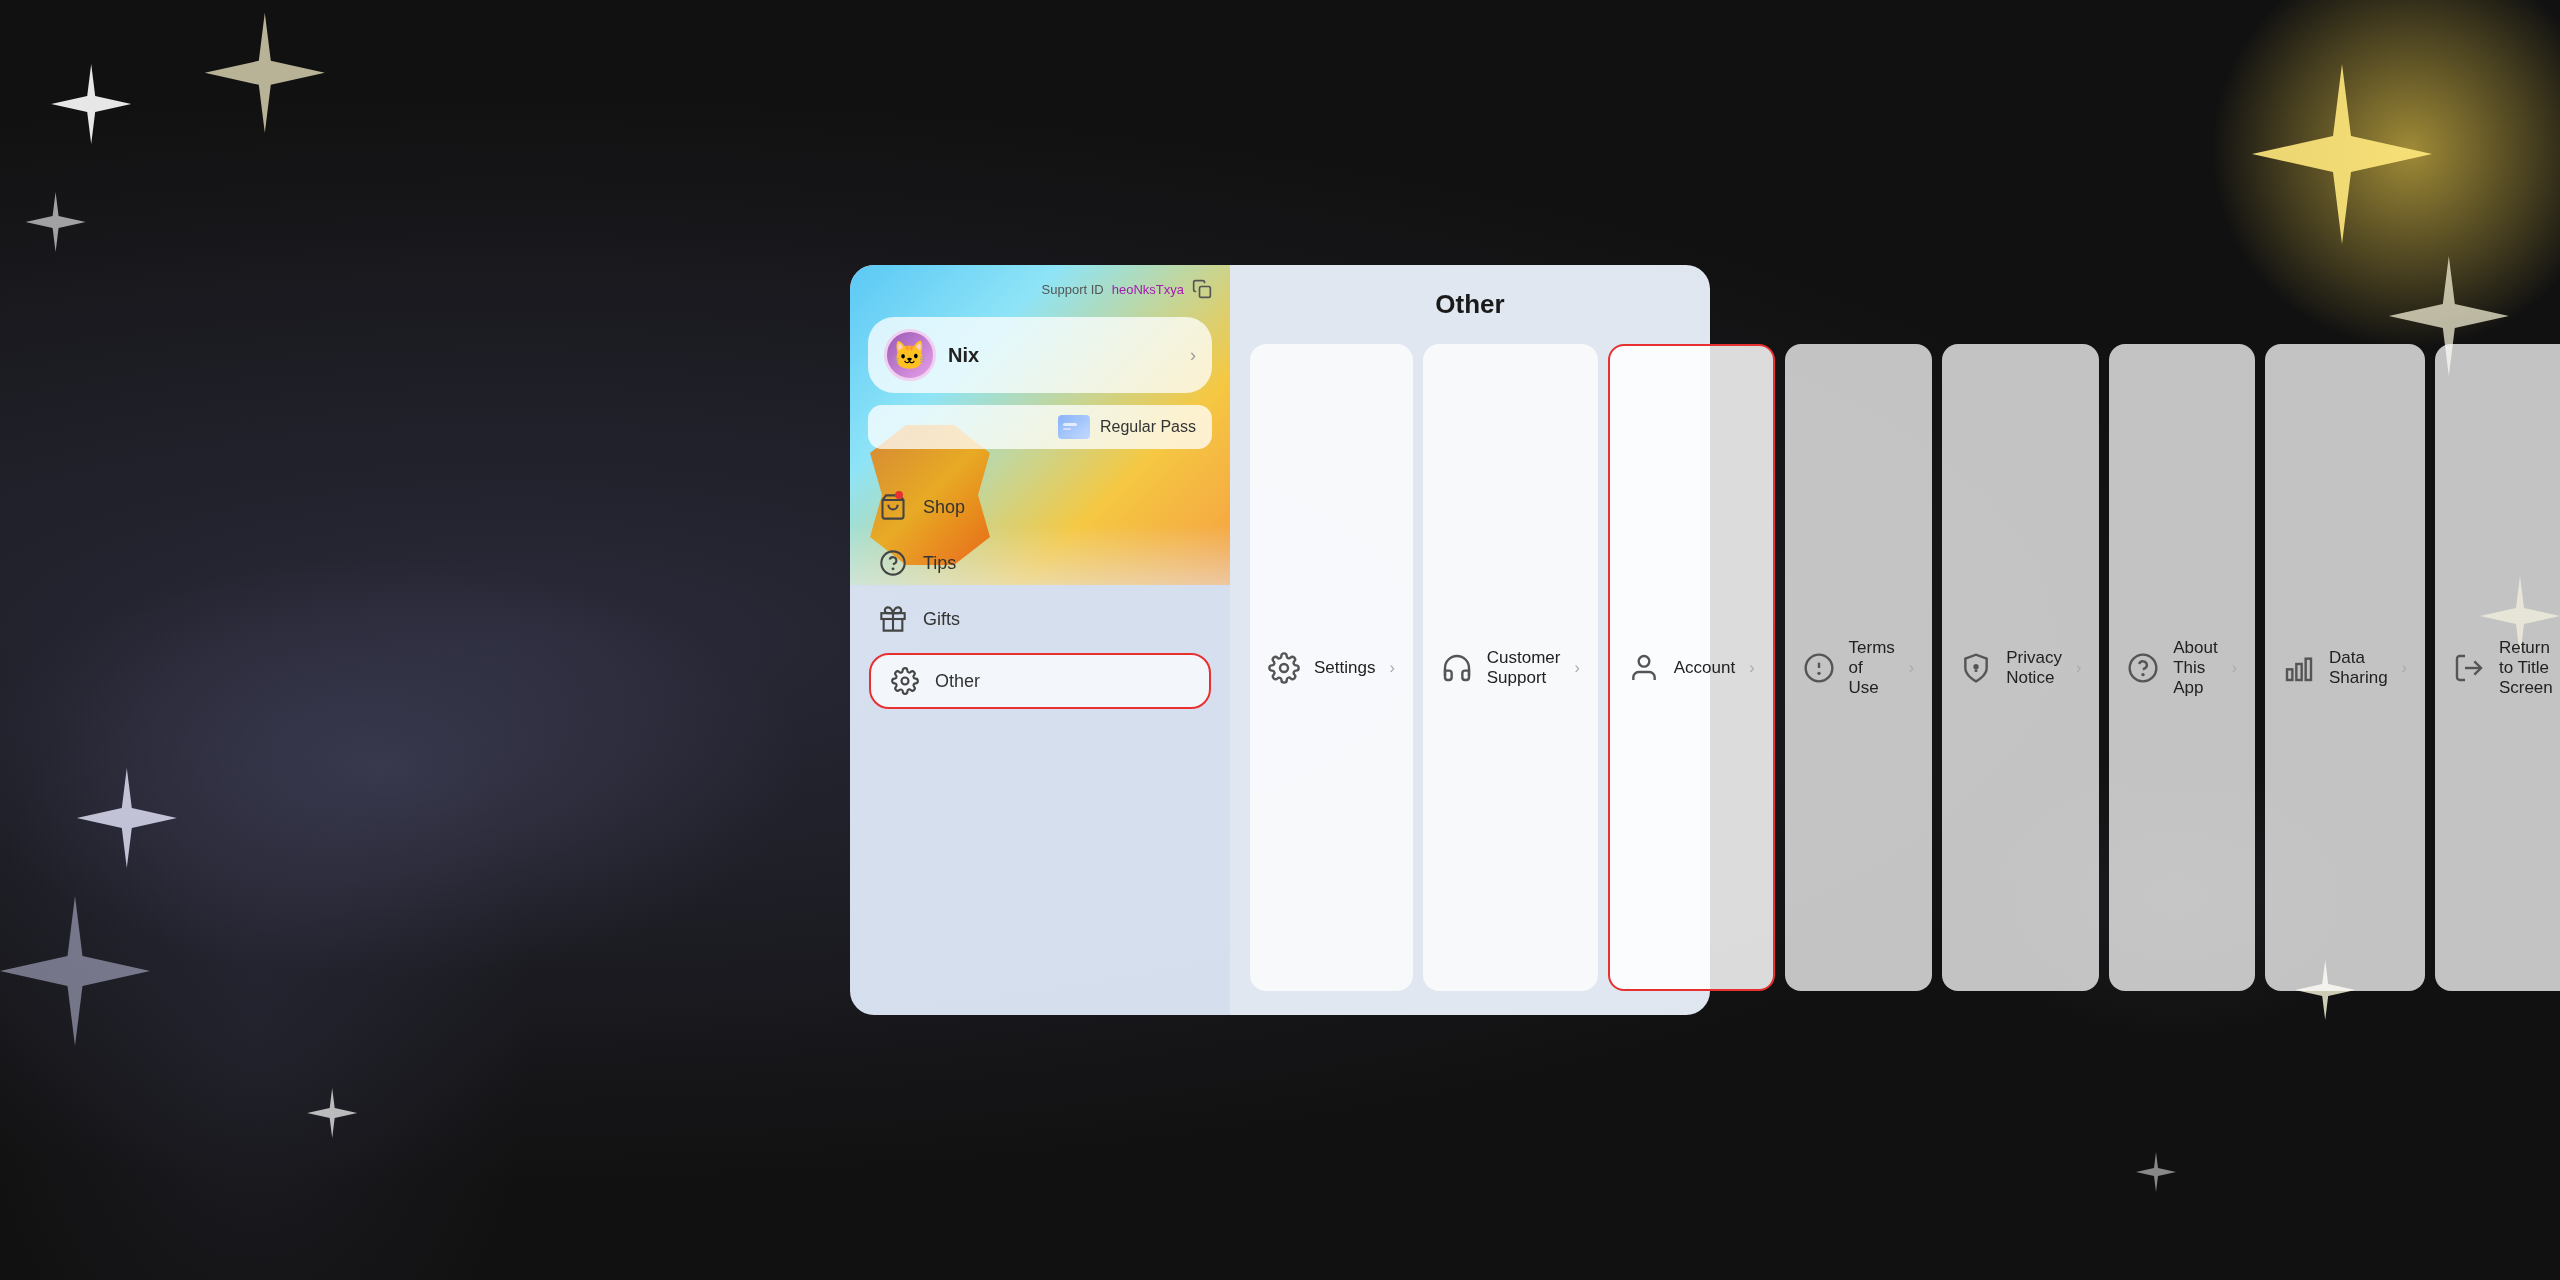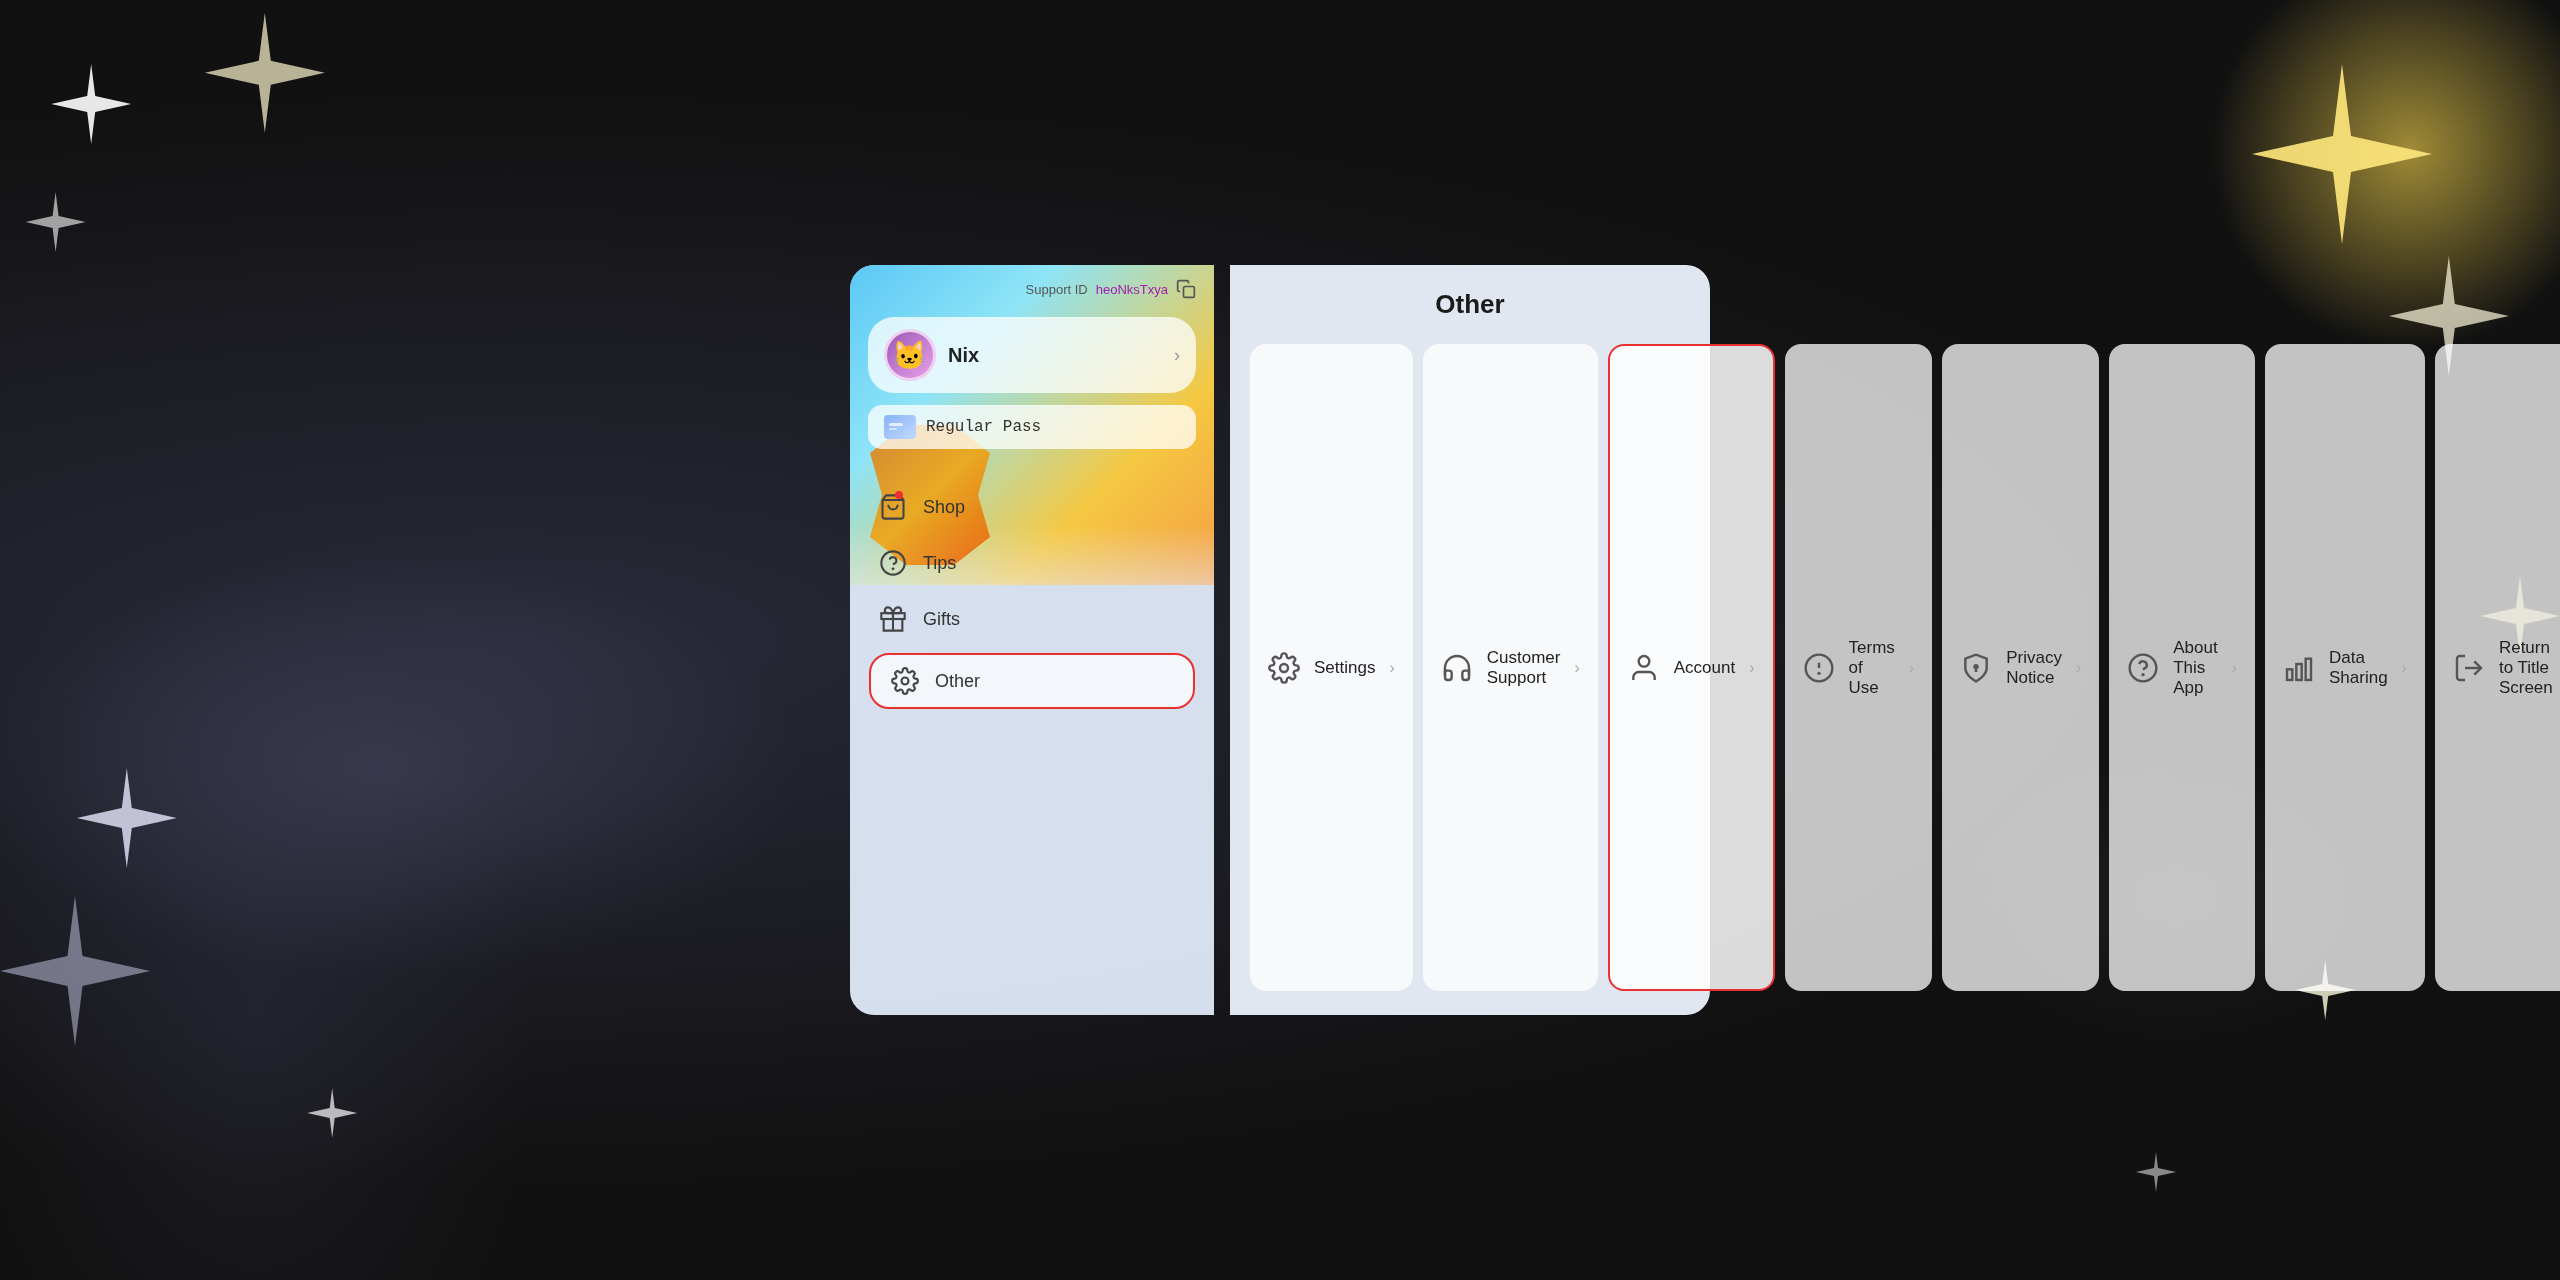--- a/index.html
+++ b/index.html
@@ -63,21 +63,21 @@
       border-radius: 50%;
     }
 
     
     .panels {
       position: absolute;
       top: 50%;
       left: 50%;
       transform: translate(-50%, -50%);
       display: flex;
-      gap: 16px;
+      gap: 0;
       width: 860px;
       height: 750px;
     }
 
     
     .left-panel {
       width: 380px;
       height: 100%;
       background: rgba(230, 240, 255, 0.92);
       border-radius: 24px 0 0 24px;
@@ -210,24 +210,23 @@
     }
 
     
     .pass-button {
       margin: 0 18px 20px;
       background: rgba(255,255,255,0.75);
       border-radius: 14px;
       padding: 10px 16px;
       display: flex;
       align-items: center;
-      justify-content: flex-start;
+      justify-content: flex-end;
       gap: 10px;
       cursor: pointer;
-      font-family: Liberation Mono, monospace;
     }
 
     .pass-icon {
       width: 32px;
       height: 24px;
       background: linear-gradient(135deg, #8ab4f8 0%, #c0d8ff 100%);
       border-radius: 4px;
       display: flex;
       align-items: center;
       justify-content: center;

